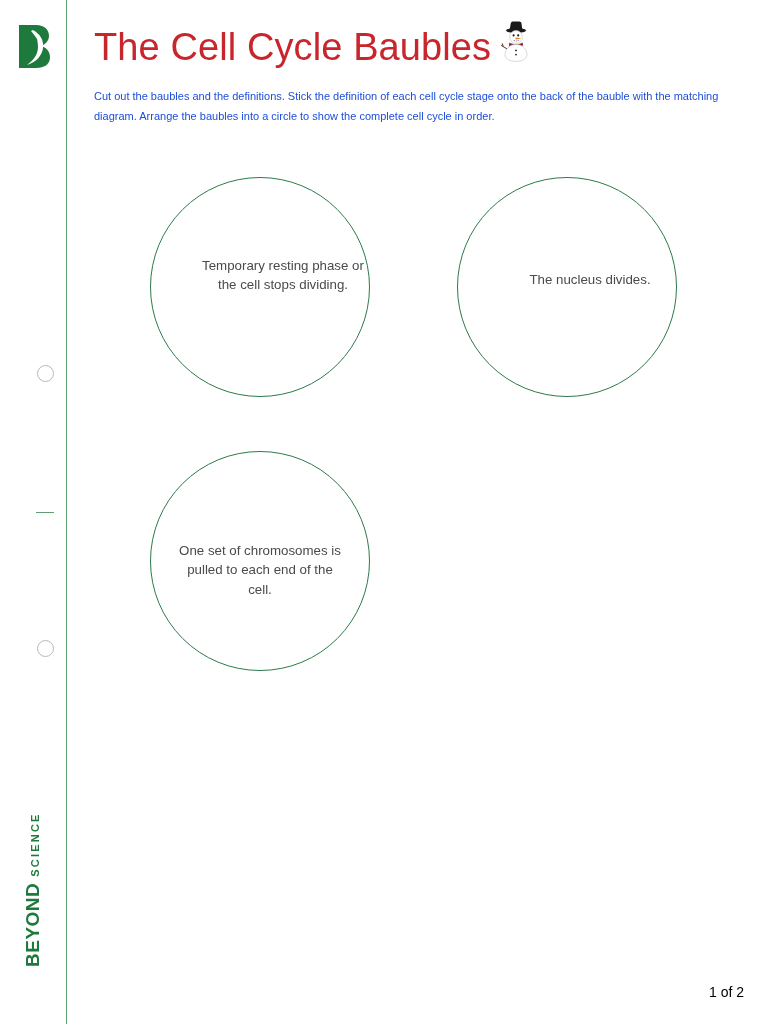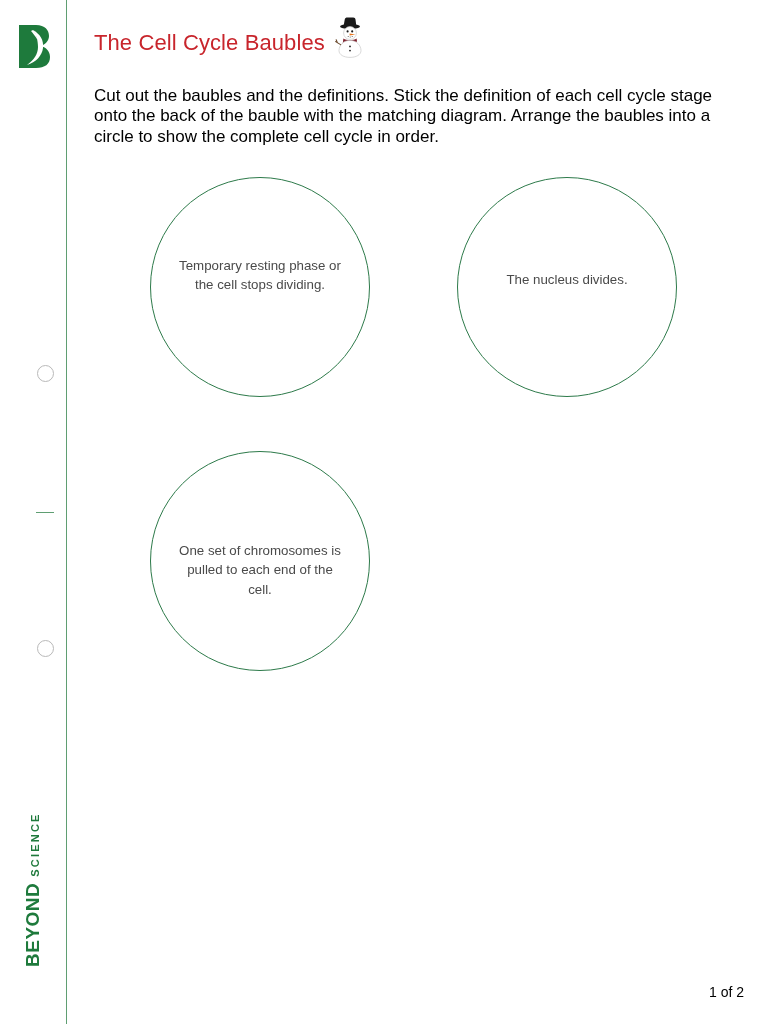--- a/index.html
+++ b/index.html
@@ -98,43 +98,43 @@
   }
 
   #title-row {
     position: absolute;
     left: 0;
     top: 28px;
     display: flex;
     align-items: center;
   }
   #page-title {
-    font-size: 22px;
+    font-size: 38px;
     color: #c8252c;
     font-weight: normal;
     letter-spacing: 0.1px;
     line-height: 1;
     margin: 0;
   }
   #snowman-icon {
     margin-left: 9px;
     margin-top: -12px;
     width: 34px;
     height: 42px;
     display: block;
   }
 
   #intro-paragraph {
     position: absolute;
     left: 0;
     top: 86px;
     width: 642px;
-    font-size: 17px;
+    font-size: 11px;
     line-height: 20.4px;
-    color: #000000;
+    color: #1d4ed8;
     margin: 0;
   }
 
   
   .bauble {
     position: absolute;
     width: 220px;
     height: 220px;
     border: 1.3px solid #2d7a4a;
     border-radius: 50%;
@@ -147,21 +147,21 @@
     width: 172px;
     text-align: center;
     font-size: 13.3px;
     line-height: 19.4px;
     color: #4a4a4a;
   }
 
   
   .col-left  { left: 56px; }
   .col-right { left: 363px; }
-  .row-1 { top: 177px; }
+  .row-1 { top: 177px; justify-content: flex-end; }
   .row-2 { top: 451px; }
   .row-3 { top: 726px; }
 
   
   #bauble-0 .bauble-text { transform: translateY(-12px); }
   #bauble-1 .bauble-text { transform: translateY(-7px); }
   #bauble-2 .bauble-text { transform: translateY(-11px); margin-top: 40px; }
   #bauble-3 .bauble-text { transform: translateY(-11px); }
   #bauble-4 .bauble-text { transform: translateY(-11px); }
   #bauble-5 .bauble-text { transform: translateY(-10px); }

